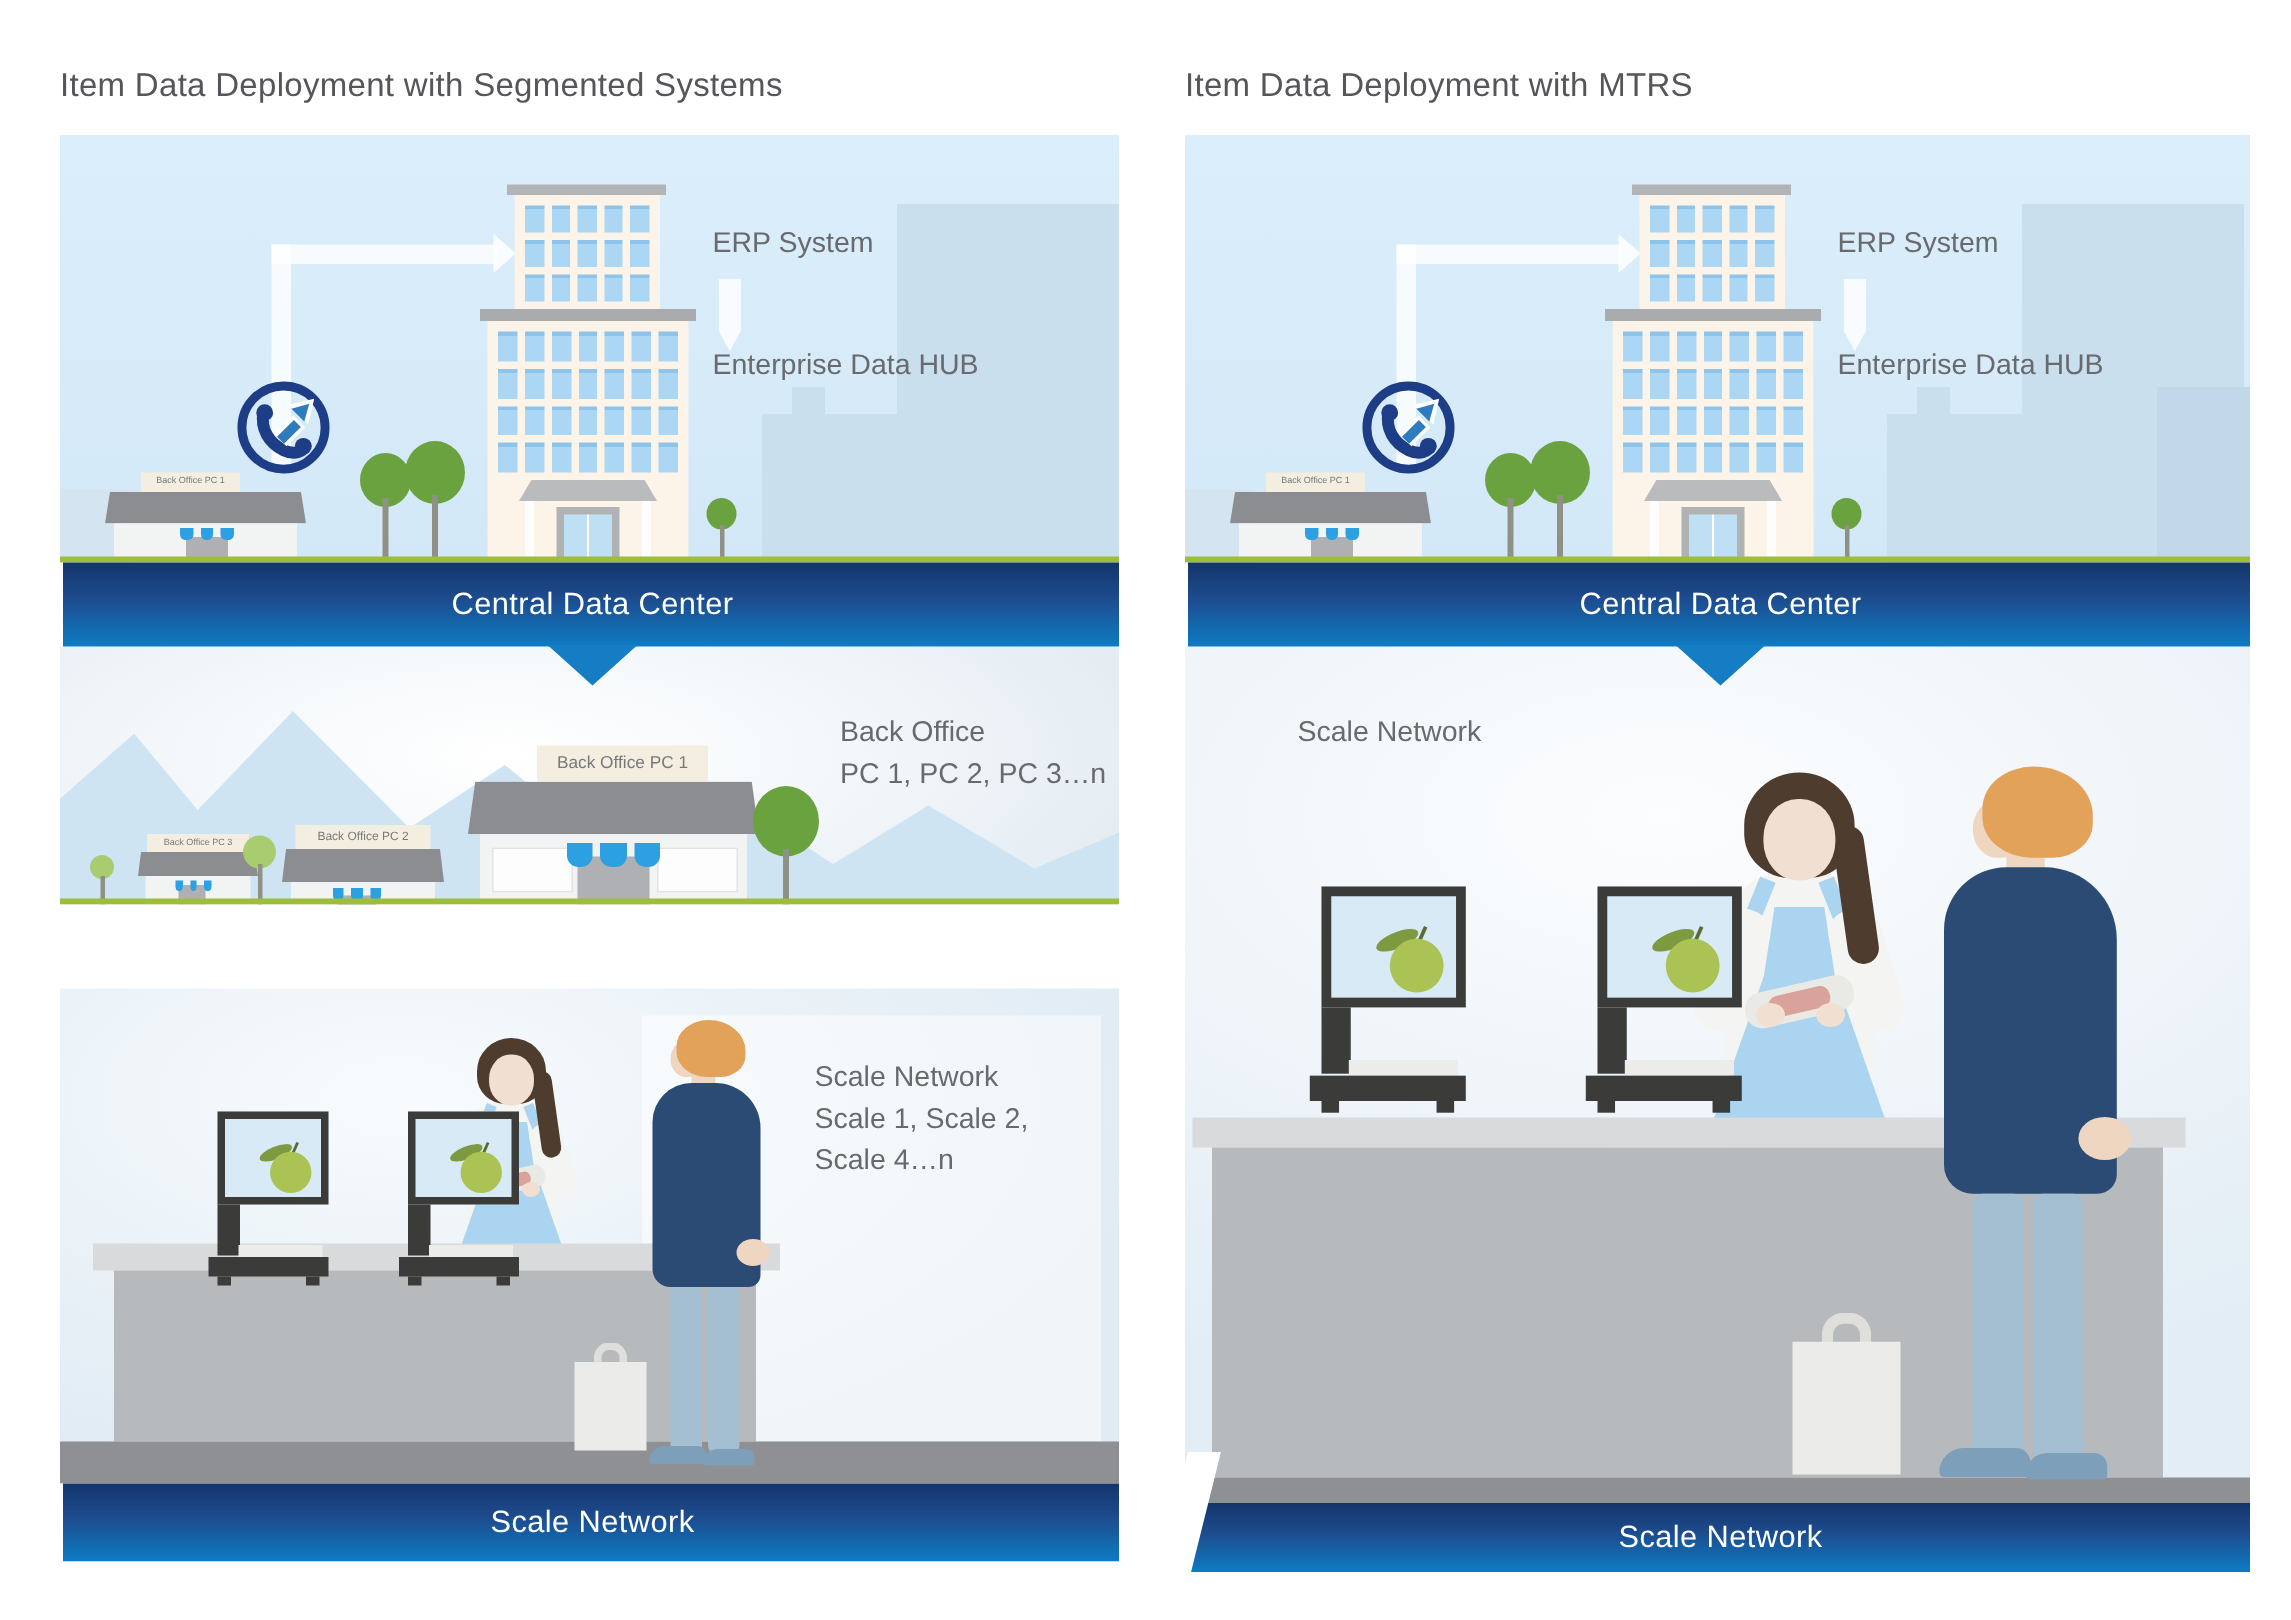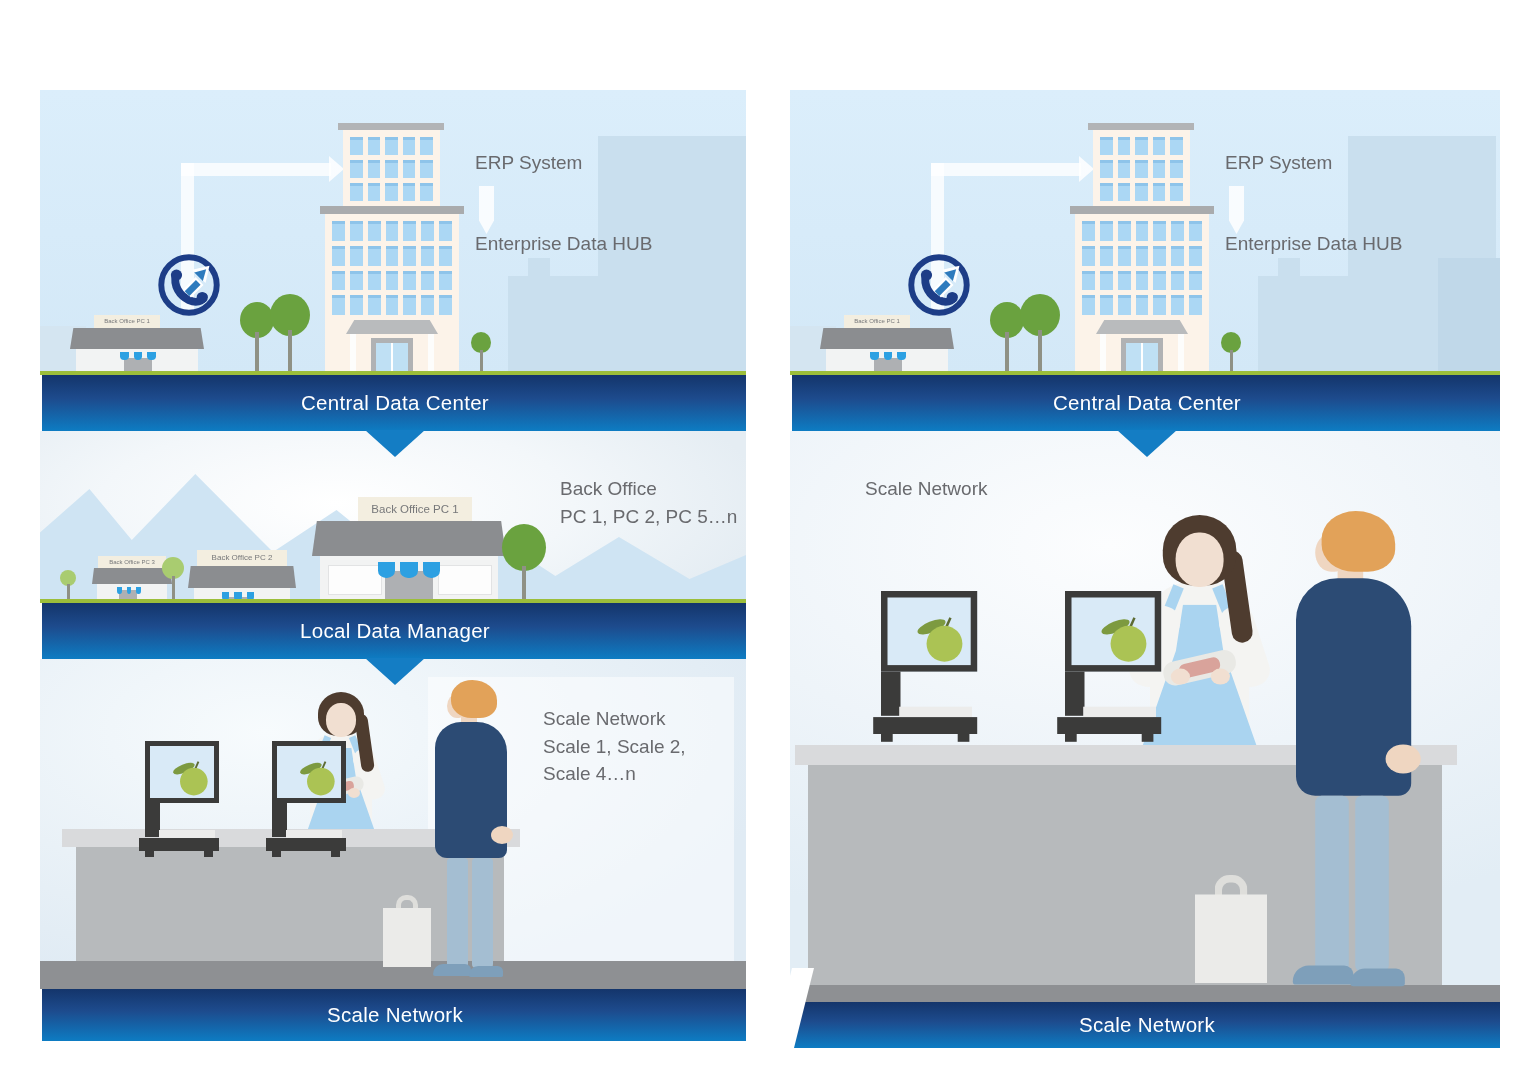--- a/index.html
+++ b/index.html
@@ -219,20 +219,22 @@
 
   
   .slash{position:absolute;left:782px;top:968px;width:22px;height:80px;background:#fff;
      transform:skewX(-14deg);z-index:9;}
 </style>
 </head>
 <body>
 
 <div class="canvas">
 
+  <div class="title title-left">Item Data Deployment with Segmented Systems</div>
+  <div class="title title-right">Item Data Deployment with MTRS</div>
 
   <div class="panel panel-left">
 
     <div class="scene scene-top">
       <div class="cb cbA"></div>
       <div class="cb cbB"></div>
       <div class="cb cbC"></div>
       <div class="cb cbD"></div>
       <div class="conn conn-v"></div>
       <div class="conn conn-h"></div>
@@ -390,29 +392,25 @@
           <div class="t-top"></div>
           <div class="t-trunk"></div>
         </div>
       <div class="tree tm3">
           <div class="t-top"></div>
           <div class="t-trunk"></div>
         </div>
 
       <div class="note note-ml">
         <div>Back Office</div>
-        <div>PC 1, PC 2, PC 5…n</div>
+        <div>PC 1, PC 2, PC 3…n</div>
       </div>
       <div class="ground"></div>
     </div>
 
-    <div class="banner b2l">
-      <span>Local Data Manager</span>
-      <div class="b-arrow"></div>
-    </div>
 
     <div class="scene scene-bottom">
       <div class="lightblock lb-l"></div>
 
       <div class="woman woman-l">
         <div class="w-torso"></div>
         <div class="w-apron"></div>
         <div class="w-strap w-stL"></div>
           <div class="w-strap w-stR"></div>
         <div class="w-sleeve w-slL"></div>

